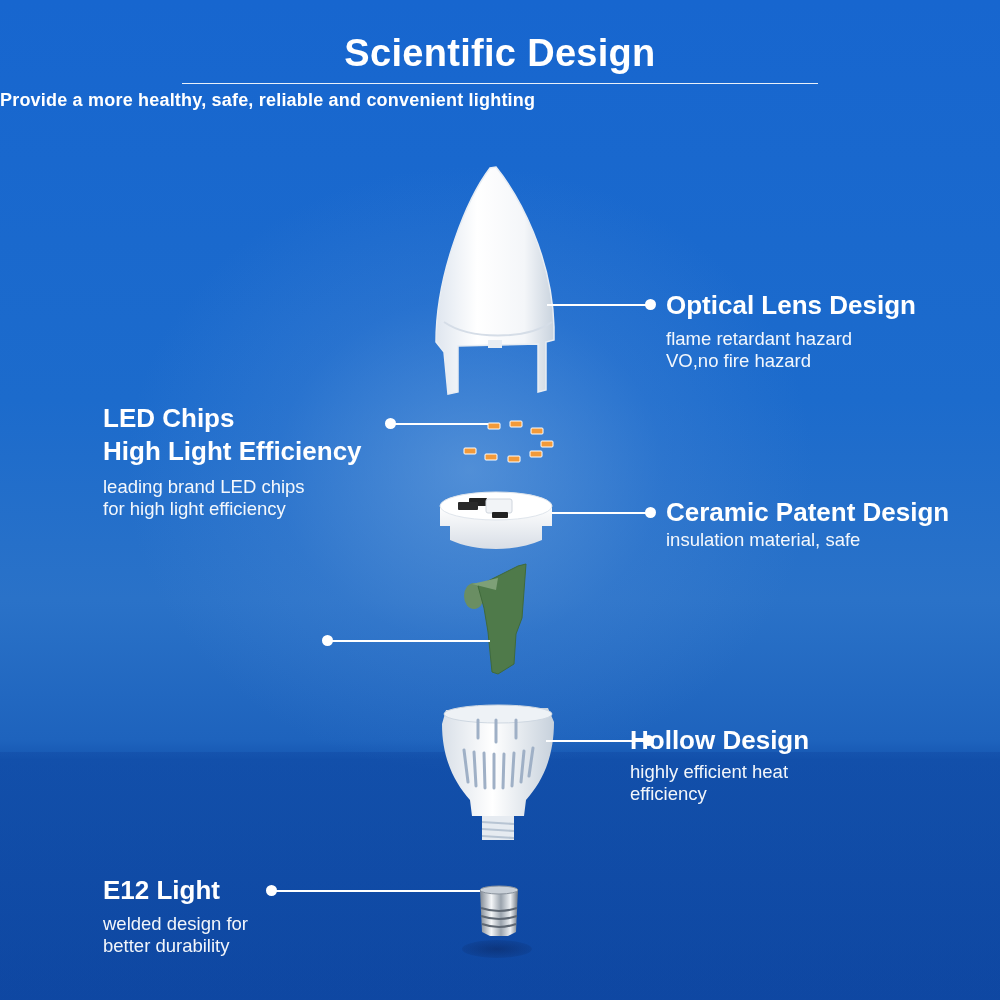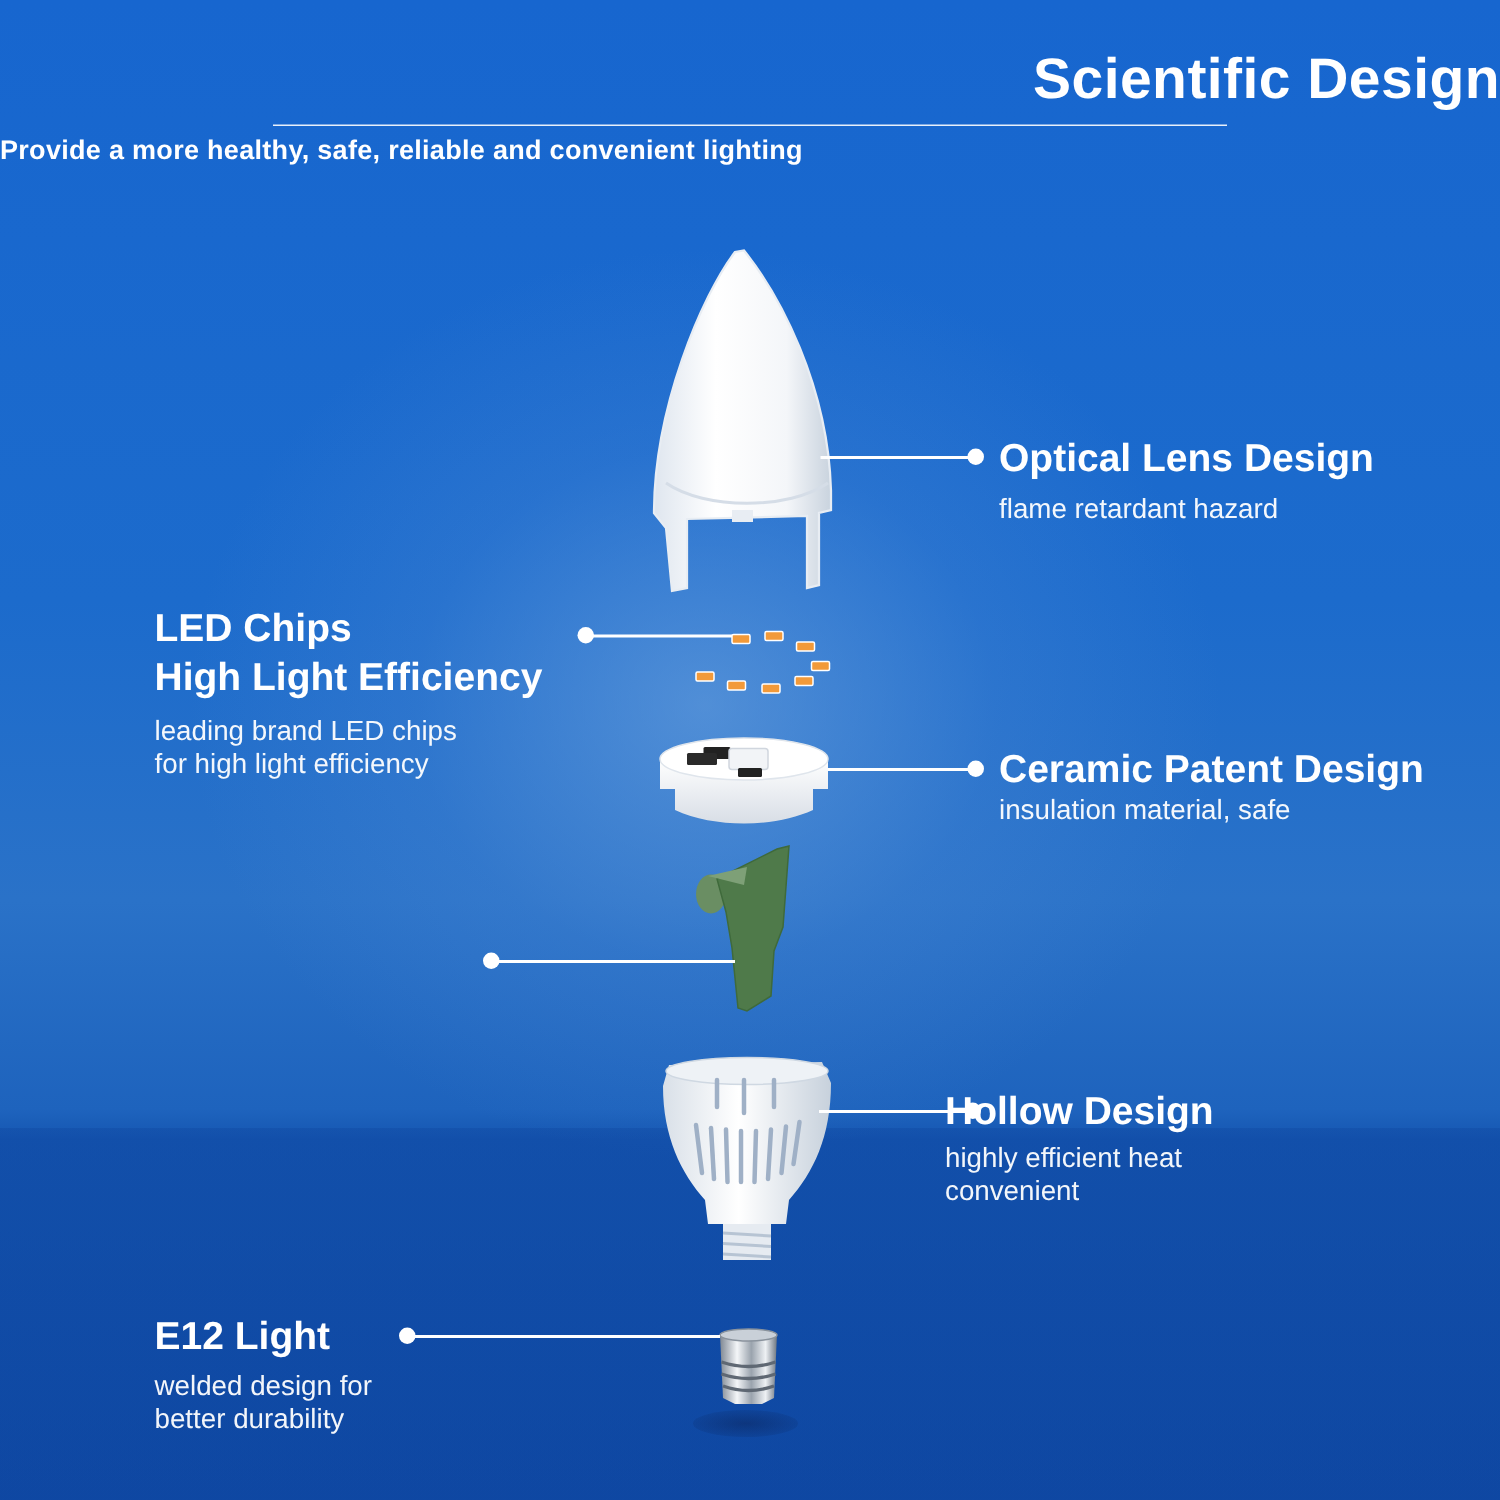--- a/index.html
+++ b/index.html
@@ -8,21 +8,21 @@
     position:relative; width:1000px; height:1000px; overflow:hidden;
     background:
       radial-gradient(ellipse 430px 380px at 470px 470px, rgba(120,170,225,0.55) 0%, rgba(80,140,215,0.25) 45%, rgba(20,90,190,0) 80%),
       linear-gradient(180deg, #1766cf 0%, #1c6bcc 40%, #2a72c8 60%, #1e63bd 74%, #1556b1 76%, #1150a9 100%);
   }
   .canvas::after {
     content:""; position:absolute; left:0; right:0; top:752px; height:248px;
     background:linear-gradient(180deg, rgba(10,60,150,0.25) 0%, rgba(10,55,150,0.35) 100%);
     pointer-events:none;
   }
-  .header { position:absolute; left:0; width:1000px; top:28px; text-align:right; color:#fff; z-index:2; }
+  .header { position:absolute; left:0; width:1000px; top:28px; text-align:center; color:#fff; z-index:2; }
   .title { font-size:38px; font-weight:bold; letter-spacing:0.3px; line-height:50px; }
   .rule { position:absolute; left:182px; width:636px; top:83px; height:1px; background:rgba(255,255,255,0.9); z-index:2; }
   .subtitle { position:absolute; left:0; width:828px; top:90px; text-align:left; color:#fff; font-size:18px; font-weight:bold; letter-spacing:0.2px; z-index:2; }
 
   .label { position:absolute; color:#fff; z-index:3; }
   .label .h { font-size:26px; font-weight:bold; line-height:33px; white-space:nowrap; }
   .label .d { font-size:18.5px; line-height:22px; opacity:0.95; white-space:nowrap; }
 
   .line { position:absolute; height:2px; background:#fff; z-index:3; }
   .dot { position:absolute; width:11px; height:11px; border-radius:50%; background:#fff; z-index:3; }
@@ -51,20 +51,21 @@
     </defs>
     <path d="M66 5 C90 35 122 95 124 165 L124 178 L116 180 L116 228 L108 230 L108 182 L28 184 L28 230 L18 232 L14 190 L6 180 C6 110 38 35 60 6 Z" fill="url(#lensG)" stroke="#e8edf3" stroke-width="1.5"></path>
     <path d="M14 160 C40 178 96 178 122 160" fill="none" stroke="#d5dde7" stroke-width="2"></path>
     <rect x="58" y="178" width="14" height="8" fill="#e8edf3"></rect>
   </svg>
   <div class="line" style="left:547px;top:304px;width:100px"></div>
   <div class="dot" style="left:645px;top:299px"></div>
   <div class="label" style="left:666px;top:289px">
     <div class="h">Optical Lens Design</div>
     <div class="d" style="margin-top:6px">flame retardant hazard</div>
+    <div class="d">VO,no fire hazard</div>
   </div>
 
   <svg class="part" style="left:450px;top:418px" width="110" height="50" viewBox="0 0 110 50">
     <g fill="#f29a3a" stroke="#fff" stroke-width="1">
       <rect x="38" y="5" width="12" height="6" rx="1"></rect>
       <rect x="60" y="3" width="12" height="6" rx="1"></rect>
       <rect x="81" y="10" width="12" height="6" rx="1"></rect>
       <rect x="91" y="23" width="12" height="6" rx="1"></rect>
       <rect x="80" y="33" width="12" height="6" rx="1"></rect>
       <rect x="58" y="38" width="12" height="6" rx="1"></rect>
@@ -138,21 +139,21 @@
         <line x1="44" y1="124" x2="76" y2="126"></line>
         <line x1="44" y1="131" x2="76" y2="133"></line>
         <line x1="44" y1="138" x2="76" y2="140"></line>
       </g>
   </svg>
   <div class="line" style="left:546px;top:740px;width:100px"></div>
   <div class="dot" style="left:643px;top:735px"></div>
   <div class="label" style="left:630px;top:724px">
     <div class="h">Hollow Design</div>
     <div class="d" style="margin-top:4px">highly efficient heat</div>
-    <div class="d">convenient</div>
+    <div class="d">efficiency</div>
   </div>
 
   <div class="part" style="left:462px;top:940px;width:70px;height:18px;border-radius:50%;background:radial-gradient(ellipse at center, rgba(10,30,80,0.45), rgba(10,30,80,0))"></div>
   <svg class="part" style="left:478px;top:884px" width="42" height="56" viewBox="0 0 42 56">
     <defs>
       <linearGradient id="skG" x1="0" x2="1" y1="0" y2="0">
         <stop offset="0" stop-color="#7f8893"></stop>
         <stop offset="0.3" stop-color="#f4f6f8"></stop>
         <stop offset="0.55" stop-color="#9aa3ad"></stop>
         <stop offset="0.8" stop-color="#eef1f4"></stop>

